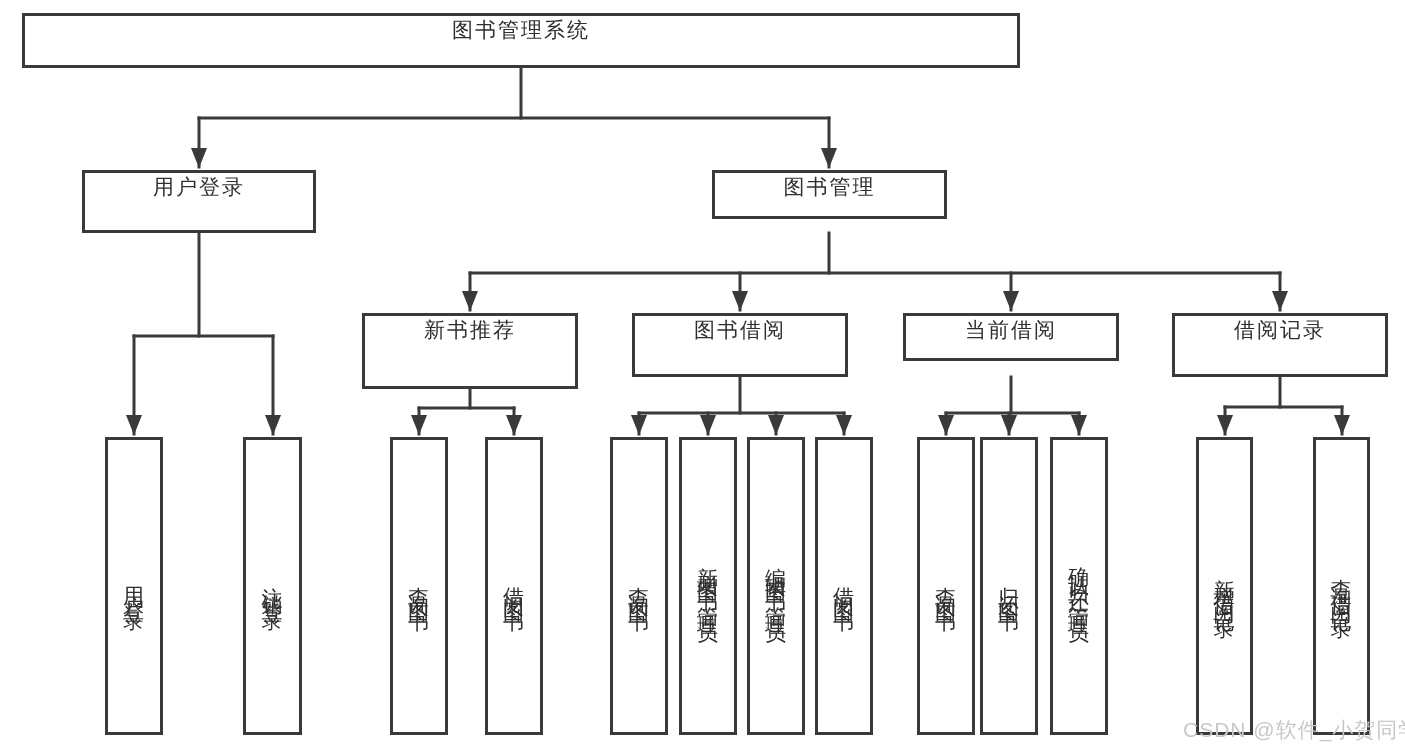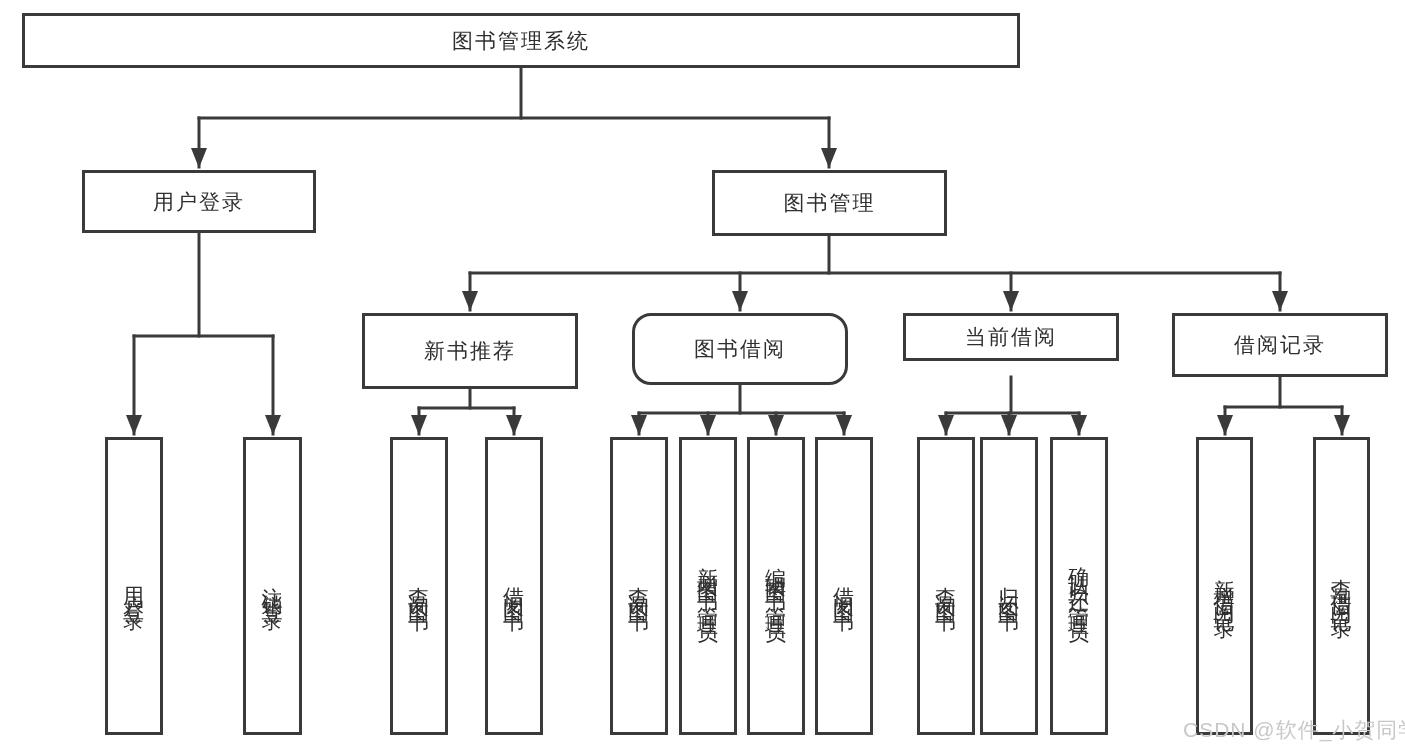--- a/index.html
+++ b/index.html
@@ -4,21 +4,21 @@
 <style>
   html,body { margin:0; padding:0; background:#ffffff; }
   #canvas {
     position:relative; width:1405px; height:747px; background:#ffffff;
     font-family:"Liberation Sans", sans-serif; overflow:hidden;
   }
   svg.wires { position:absolute; left:0; top:0; width:1405px; height:747px; }
   svg.wires line { stroke:#3a3a3a; stroke-width:3; stroke-linecap:square; }
   .hbox {
     position:absolute; box-sizing:border-box; background:#ffffff;
-    border:3px solid #3a3a3a; display:flex; align-items:center; justify-content:center;
+    border:3px solid #3a3a3a; display:flex; justify-content:center;
   }
   .hbox span {
     font-size:21px; color:#2f2f2f; letter-spacing:2px; white-space:nowrap;
   }
   .vbox {
     position:absolute; box-sizing:border-box; background:#ffffff; top:437px;
     height:298px; width:58px; border:3px solid #3a3a3a;
     display:flex; align-items:center; justify-content:center; z-index:2;
   }
   .vbox span {
@@ -98,28 +98,28 @@
     </g>
   </svg>
 
   <div class="hbox" style="left:22px; top:13px; width:998px; height:55px;">
     <span>图书管理系统</span>
   </div>
 
   <div class="hbox" style="left:82px; top:170px; width:234px; height:63px;">
     <span>用户登录</span>
   </div>
-  <div class="hbox" style="left:712px; top:170px; width:235px; height:66px;font-family:Liberation Mono, monospace;">
+  <div class="hbox" style="left:712px; top:170px; width:235px; height:49px;font-family:Liberation Mono, monospace;">
     <span>图书管理</span>
   </div>
 
   <div class="hbox" style="left:362px; top:313px; width:216px; height:76px;">
     <span>新书推荐</span>
   </div>
-  <div class="hbox" style="left:632px; top:313px; width:216px; height:72px;border-radius:19px;">
+  <div class="hbox" style="left:632px; top:313px; width:216px; height:64px;">
     <span>图书借阅</span>
   </div>
   <div class="hbox" style="left:903px; top:313px; width:216px; height:48px;">
     <span>当前借阅</span>
   </div>
   <div class="hbox" style="left:1172px; top:313px; width:216px; height:64px;">
     <span>借阅记录</span>
   </div>
 
   <div class="vbox" style="left:105px;">

